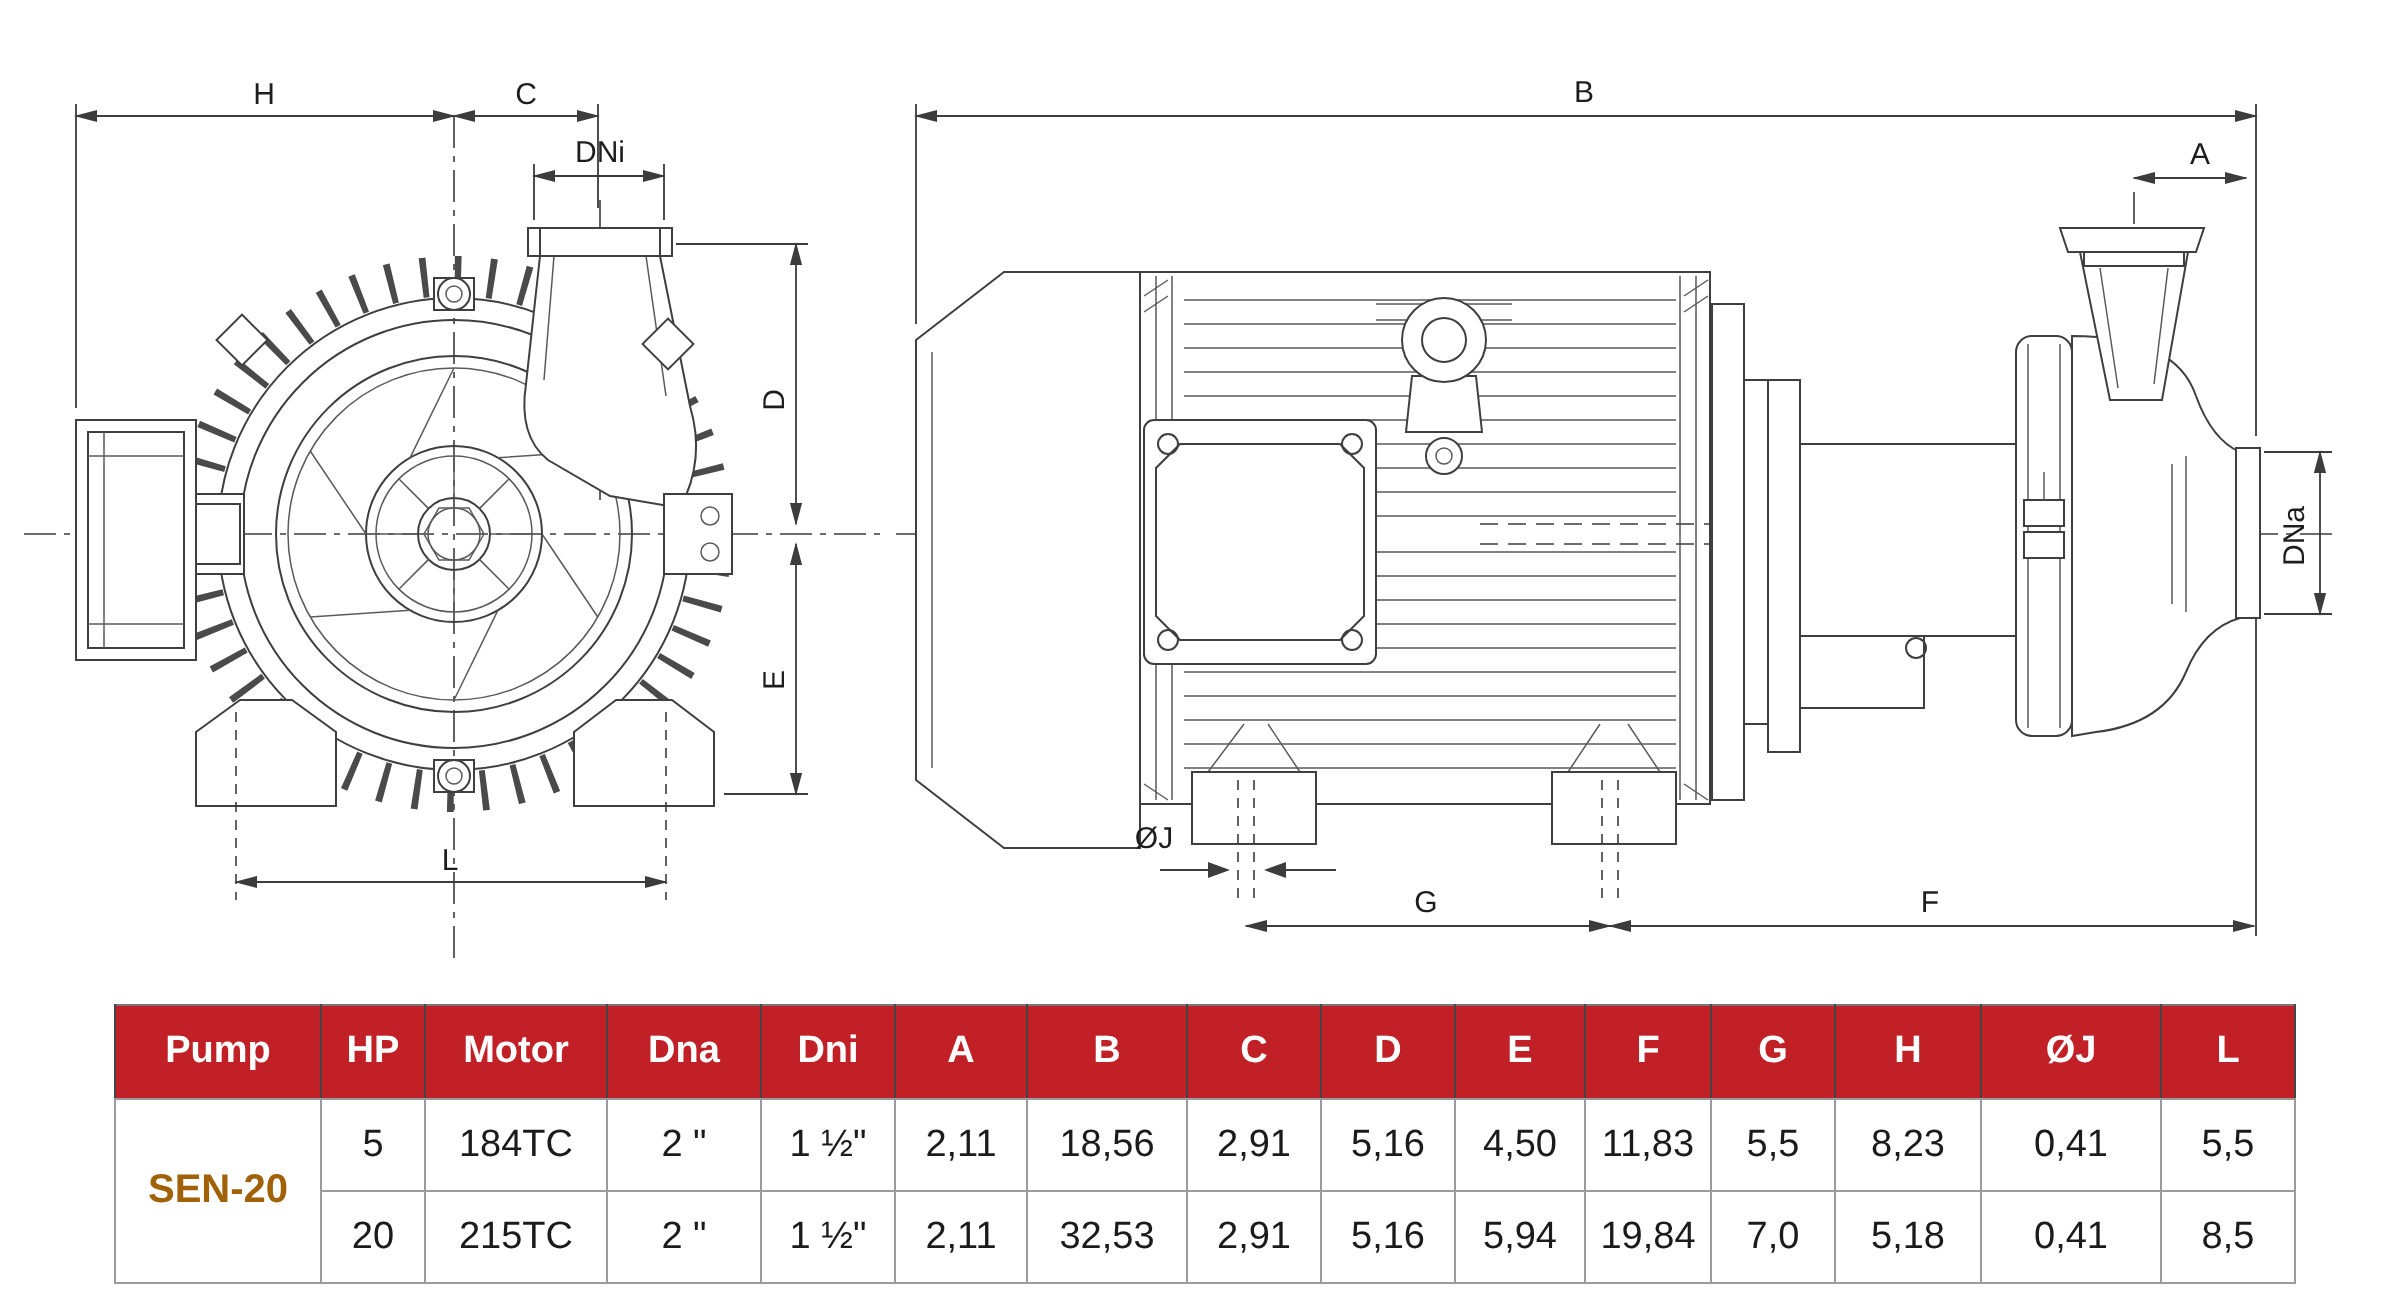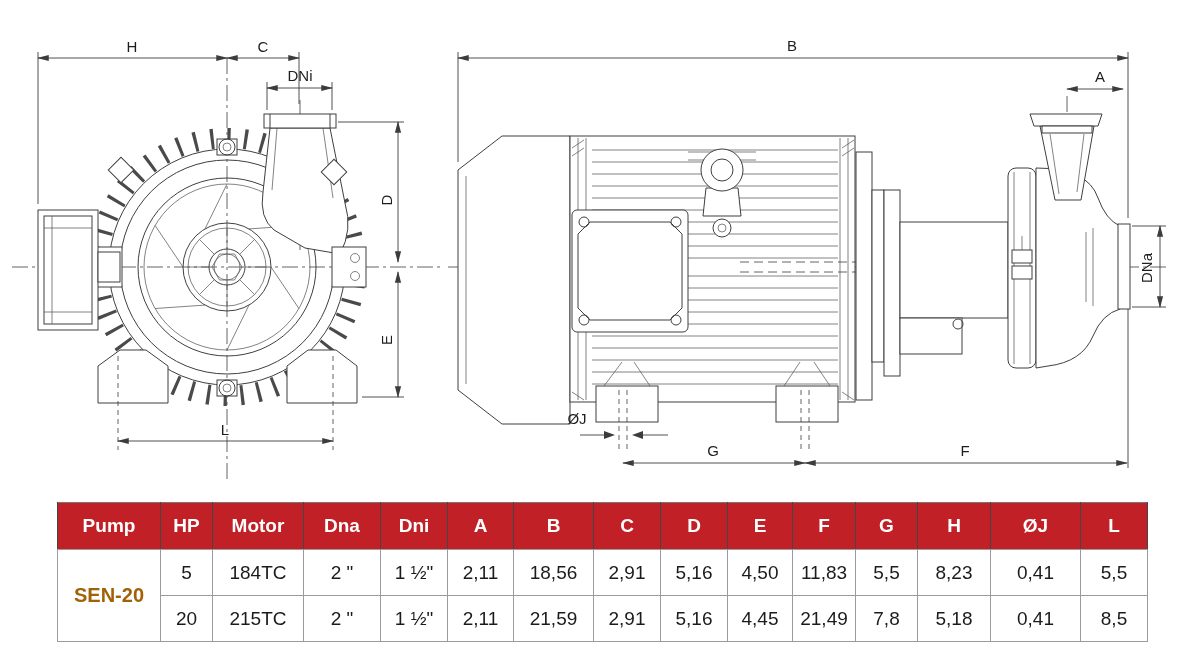--- a/index.html
+++ b/index.html
@@ -249,25 +249,25 @@
         <td>8,23</td>
         <td>0,41</td>
         <td>5,5</td>
       </tr>
       <tr>
         <td>20</td>
         <td>215TC</td>
         <td>2 "</td>
         <td>1 ½"</td>
         <td>2,11</td>
-        <td>21,59</td>
+        <td>32,53</td>
         <td>2,91</td>
         <td>5,16</td>
-        <td>4,45</td>
-        <td>21,49</td>
-        <td>7,8</td>
+        <td>5,94</td>
+        <td>19,84</td>
+        <td>7,0</td>
         <td>5,18</td>
         <td>0,41</td>
         <td>8,5</td>
       </tr>
     </tbody>
   </table>
 </div>
 
 </body></html>

